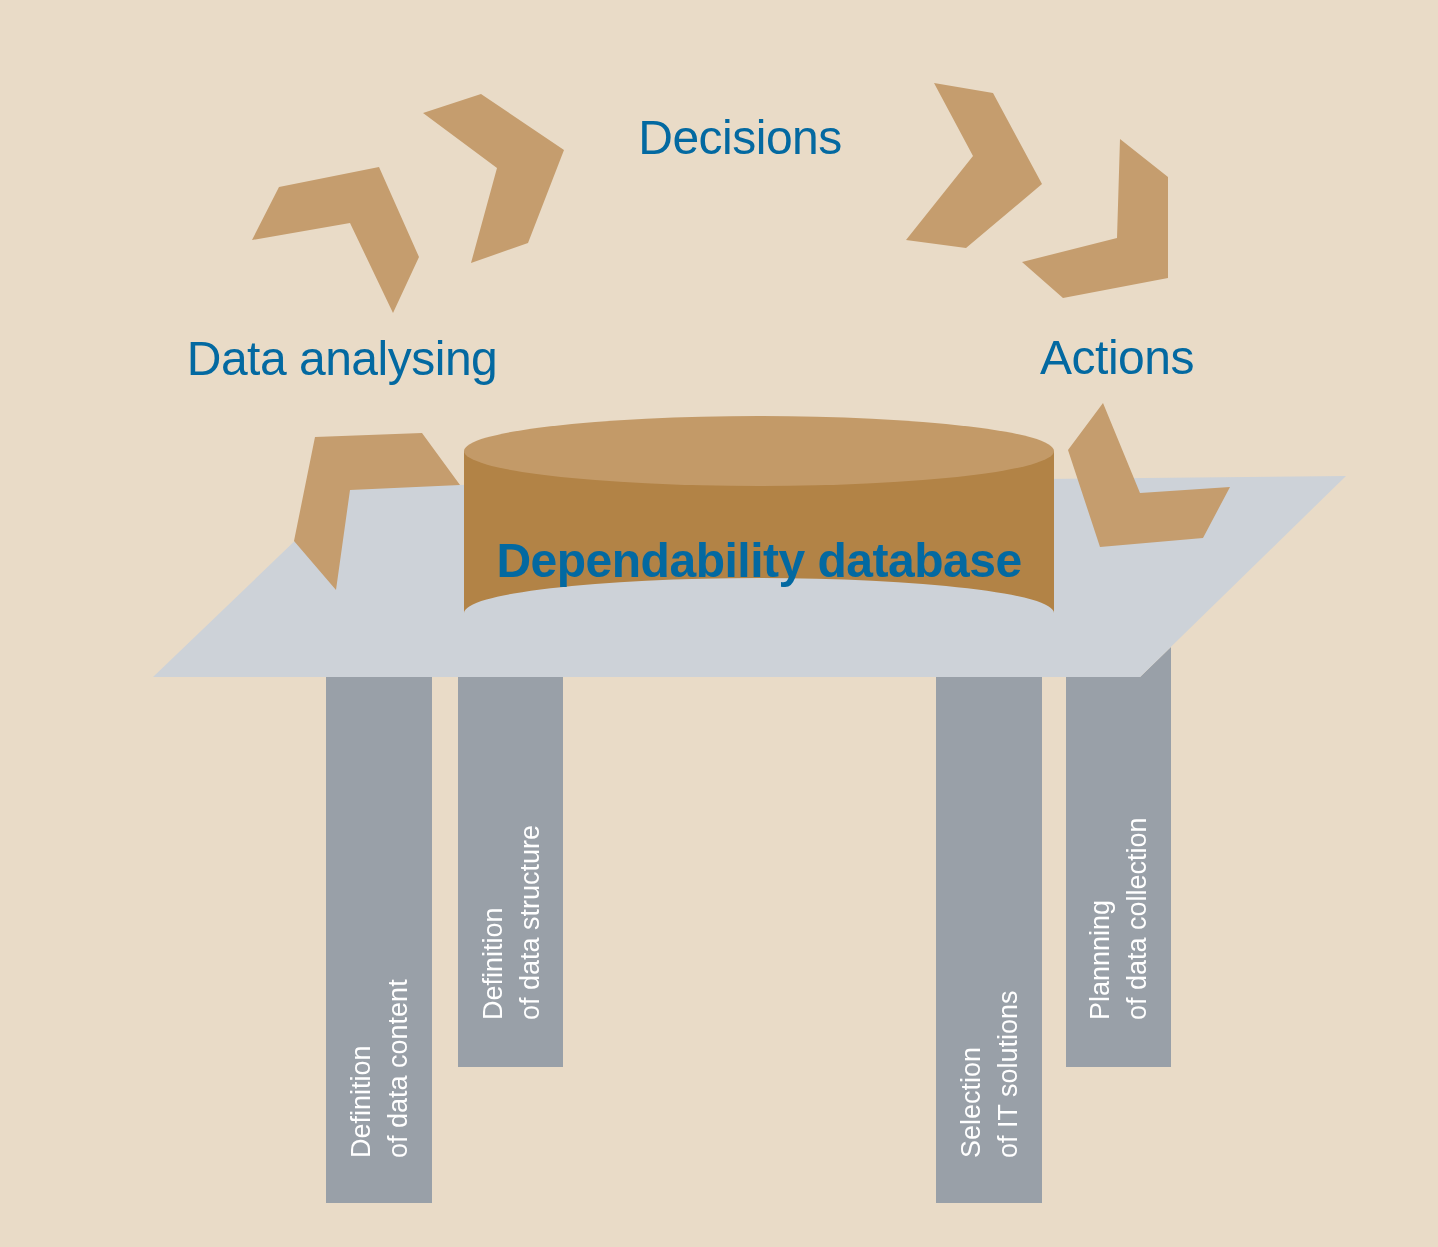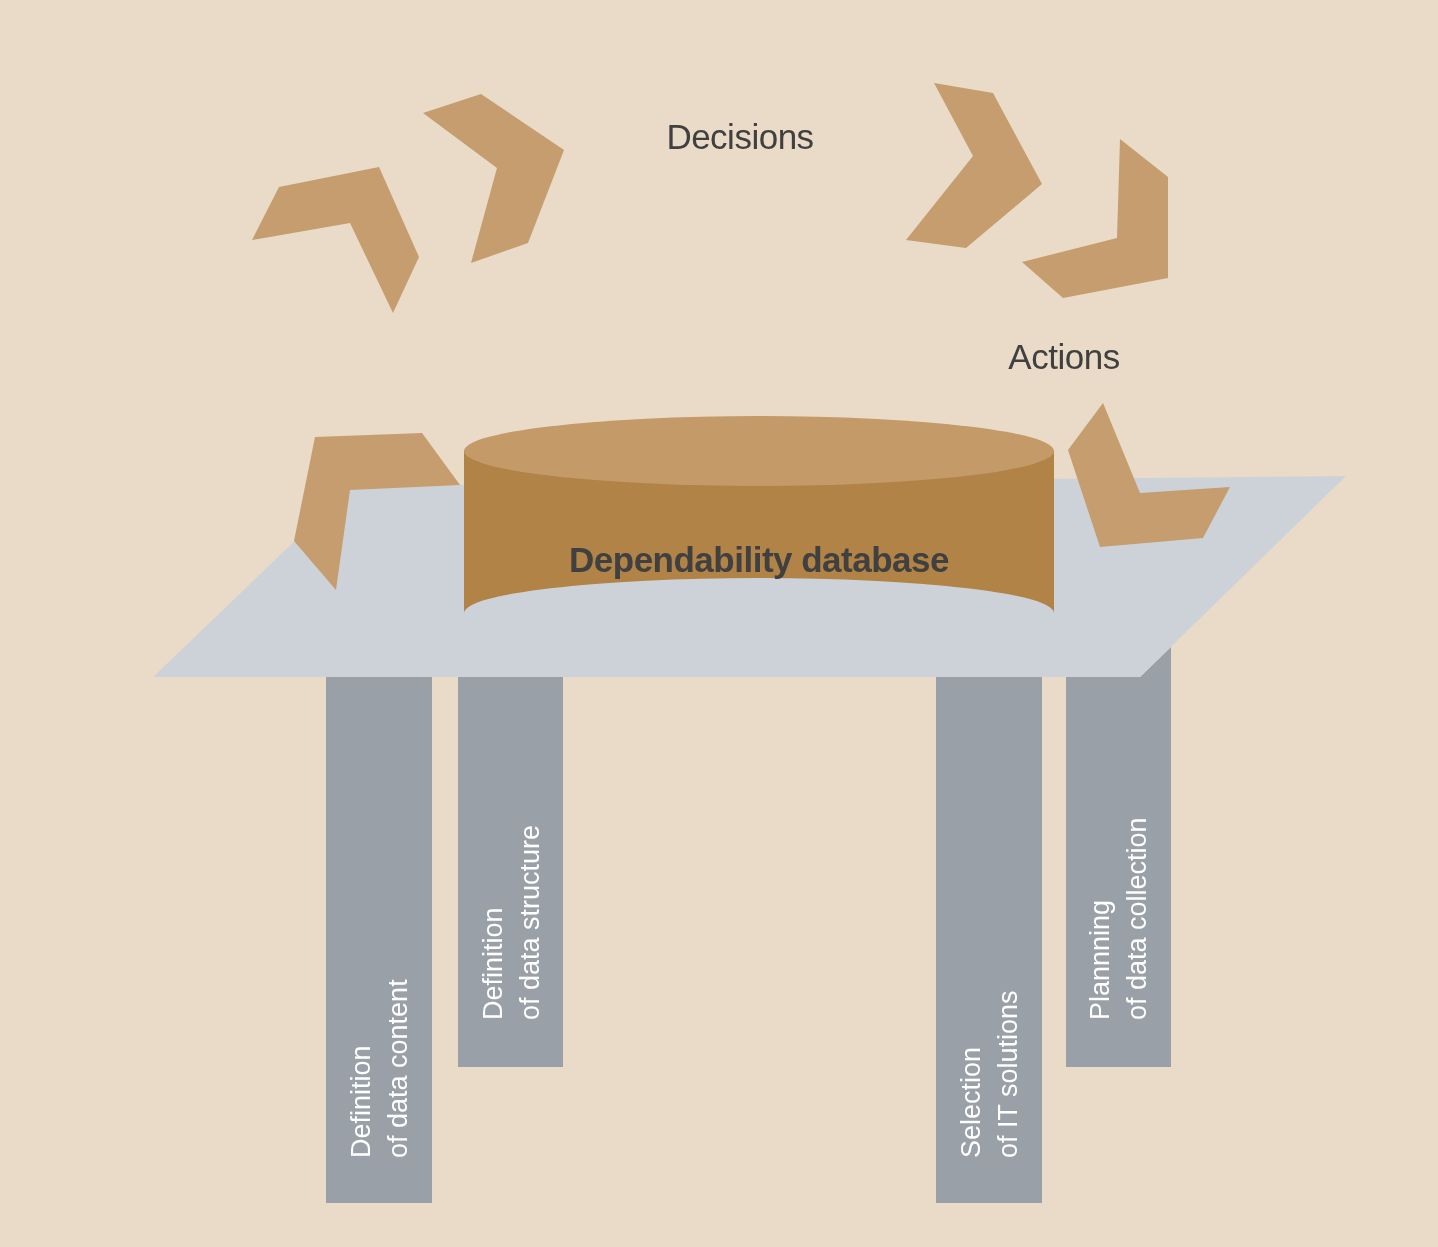--- a/index.html
+++ b/index.html
@@ -4,31 +4,31 @@
 <style>
   html,body{margin:0;padding:0;background:#fff;}
   .stage{
     position:relative;width:1438px;height:1247px;overflow:hidden;
     background:#e9dbc7;
     font-family:"Liberation Sans", sans-serif;
   }
   .scene-svg{position:absolute;left:0;top:0;}
   .label{
     position:absolute;
-    font-size:35px;letter-spacing:-0.5px;color:#404040;
+    font-size:48px;letter-spacing:-0.5px;color:#0369a1;
     white-space:nowrap;transform:translate(-50%,-50%);
   }
   .leg-label{
     position:absolute;color:#ffffff;
     font-size:27px;line-height:37px;white-space:nowrap;
     transform:rotate(-90deg);transform-origin:0 0;
   }
   .pos-decisions{left:740px;top:137px;}
   .pos-analysing{left:342px;top:358px;}
-  .pos-actions{left:1064px;top:357px;}
+  .pos-actions{left:1117px;top:357px;}
   .pos-database{left:759px;top:560px;font-weight:bold;}
   .pos-leg1{left:343px;top:1158px;}
   .pos-leg2{left:475px;top:1020px;}
   .pos-leg3{left:953px;top:1158px;}
   .pos-leg4{left:1082px;top:1020px;}
 </style>
 </head>
 <body>
 
 <div class="stage">
@@ -48,20 +48,21 @@
     <polygon points="352,486 1346,476 1140,677 153,677" fill="#cdd2d8"></polygon>
 
     <path d="M 464,451 L 464,613 A 295 35 0 0 1 1054,613 L 1054,451 Z" fill="#b28346"></path>
     <ellipse cx="759" cy="451" rx="295" ry="35" fill="#c39a68"></ellipse>
 
     <polygon points="315,437 422,433 460,485 350,490 336,590 294,541" fill="#c59d6e"></polygon>
     <polygon points="1103,403 1140,493 1230,487 1203,538 1100,547 1068,450" fill="#c59d6e"></polygon>
   </svg>
 
   <div class="label pos-decisions">Decisions</div>
+  <div class="label pos-analysing">Data analysing</div>
   <div class="label pos-actions">Actions</div>
 
   <div class="label pos-database">Dependability database</div>
 
   <div class="leg-label pos-leg1">
     <div>Definition</div>
     <div>of data content</div>
   </div>
   <div class="leg-label pos-leg2">
     <div>Definition</div>

